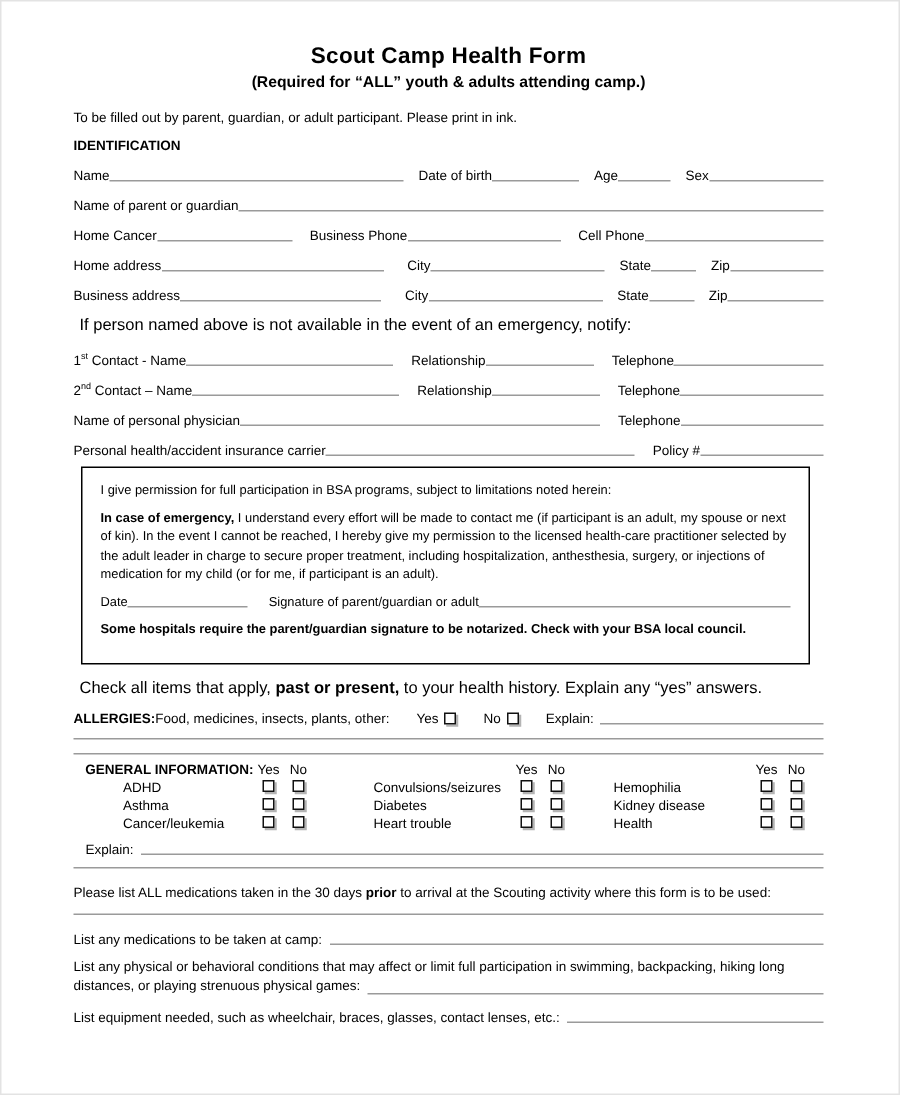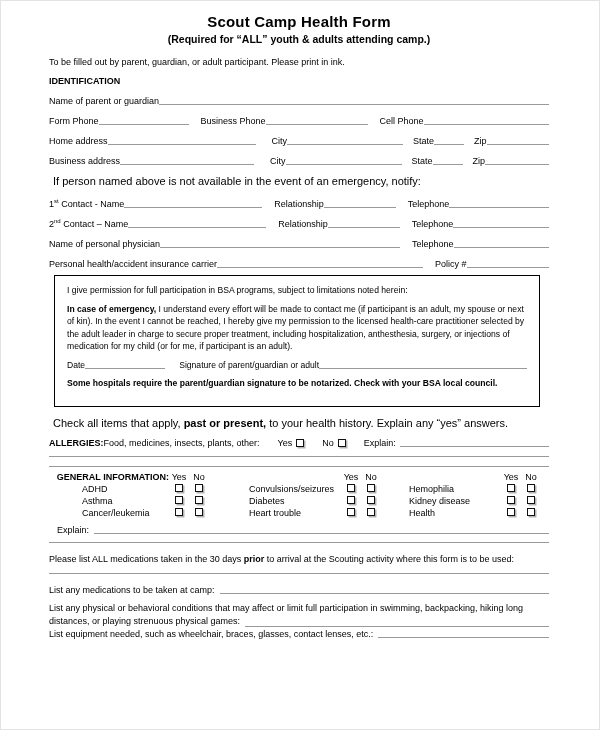--- a/index.html
+++ b/index.html
@@ -16,21 +16,21 @@
     width: 600px;
     height: 730px;
     background: #ffffff;
     border: 1px solid #e3e3e3;
     box-sizing: border-box;
     overflow: hidden;
   }
   .content {
     position: absolute;
     left: 48px;
-    top: 12px;
+    top: 28px;
     width: 500px;
   }
 
   
   .title {
     text-align: center;
     font-size: 15px;
     font-weight: bold;
     letter-spacing: .2px;
     margin: 0 0 3px 0;
@@ -182,48 +182,62 @@
   .inline-row {
     display: flex;
     align-items: flex-end;
     font-size: 9px;
     white-space: nowrap;
     margin-bottom: 7px;
   }
   .wrap-row {
     font-size: 9px;
     line-height: 1.45;
+    margin-bottom: 8px;
   }
   .wrap-row .tail {
     display: inline-flex;
     align-items: flex-end;
     width: 100%;
     white-space: nowrap;
     justify-content: center;
   }
 </style>
 </head>
 <body>
 
 <div class="page">
   <div class="content">
 
     <div class="title">Scout Camp Health Form</div>
     <div class="subtitle">(Required for “ALL” youth &amp; adults attending camp.)</div>
     <div class="intro">To be filled out by parent, guardian, or adult participant.  Please print in ink.</div>
     <div class="section-head">IDENTIFICATION</div>
 
+    <div class="row">
+      <span class="lbl">Name</span>
+      <span class="fill" style="width:196px"></span>
+      <span class="gap" style="width:10px"></span>
+      <span class="lbl">Date of birth</span>
+      <span class="fill" style="width:58px"></span>
+      <span class="gap" style="width:10px"></span>
+      <span class="lbl">Age</span>
+      <span class="fill" style="width:35px"></span>
+      <span class="gap" style="width:10px"></span>
+      <span class="lbl">Sex</span>
+      <span class="fill grow"></span>
+    </div>
 
     <div class="row">
       <span class="lbl">Name of parent or guardian</span>
       <span class="fill grow"></span>
     </div>
 
     <div class="row">
-      <span class="lbl">Form Phone</span>
+      <span class="lbl">Home Cancer</span>
       <span class="fill" style="width:90px"></span>
       <span class="gap" style="width:12px"></span>
       <span class="lbl">Business Phone</span>
       <span class="fill" style="width:102px"></span>
       <span class="gap" style="width:12px"></span>
       <span class="lbl">Cell Phone</span>
       <span class="fill grow"></span>
     </div>
 
     <div class="row">

